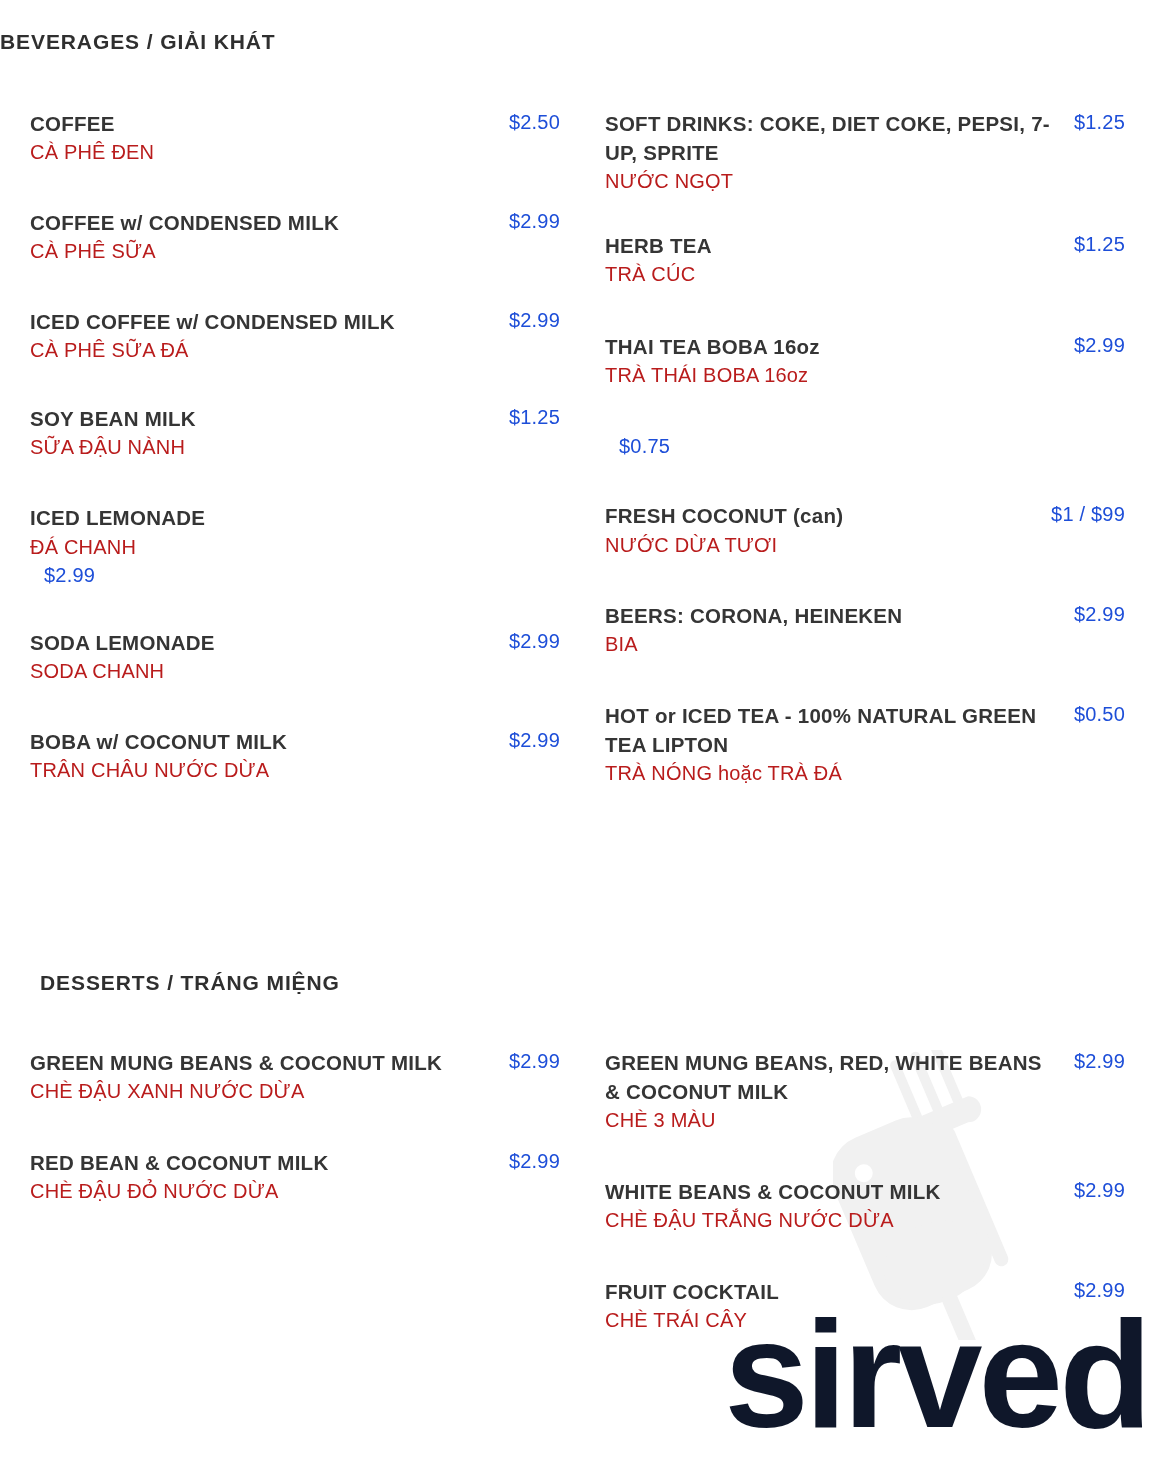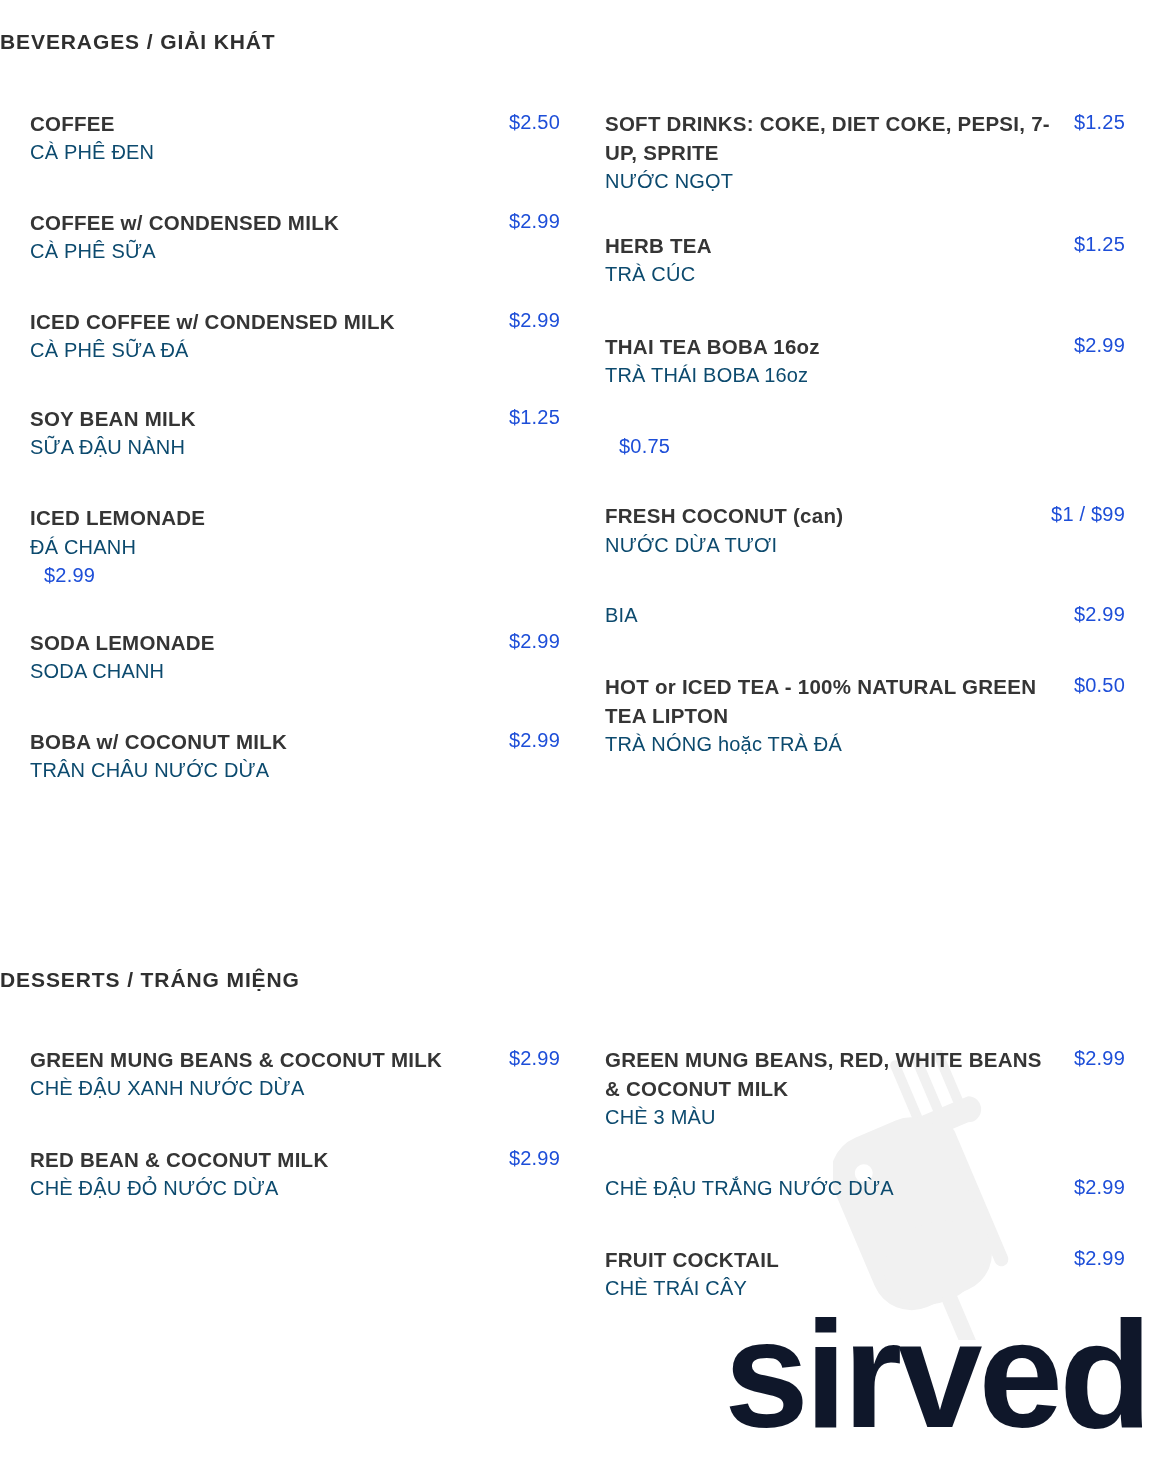--- a/index.html
+++ b/index.html
@@ -53,21 +53,21 @@
   }
 
   .section-title {
     font-size: 21px;
     font-weight: 700;
     letter-spacing: 0.9px;
     color: #2f2f2f;
     margin: 0;
   }
   .section-beverages .section-title { padding-top: 30px; }
-  .section-desserts .section-title  { padding-top: 38px; }
+  .section-desserts .section-title  { padding-top: 38px; margin-left: 40px; }
 
   .columns {
     display: flex;
     align-items: flex-start;
   }
   .col {
     box-sizing: border-box;
   }
   .col-left {
     width: 578px;
@@ -92,21 +92,21 @@
     font-size: 20.5px;
     font-weight: 700;
     letter-spacing: 0.25px;
     color: #353535;
     line-height: 1.42;
   }
   .item-desc {
     font-size: 20px;
     font-weight: 400;
     letter-spacing: 0.2px;
-    color: #0c4a6e;
+    color: #b91c1c;
     line-height: 1.45;
   }
   .item-price {
     flex: 0 0 auto;
     font-size: 20px;
     font-weight: 400;
     color: #1d4ed8;
     letter-spacing: 0.2px;
     text-align: right;
     white-space: nowrap;
@@ -273,20 +273,21 @@
         <div class="item r4">
           <div class="item-text">
             <div class="item-name">FRESH COCONUT (can)</div>
             <div class="item-desc">NƯỚC DỪA TƯƠI</div>
           </div>
           <div class="item-price">$1 / $99</div>
         </div>
 
         <div class="item r5">
           <div class="item-text">
+            <div class="item-name">BEERS: CORONA, HEINEKEN</div>
             <div class="item-desc">BIA</div>
           </div>
           <div class="item-price">$2.99</div>
         </div>
 
         <div class="item r6">
           <div class="item-text">
             <div class="item-name">HOT or ICED TEA - 100% NATURAL GREEN TEA LIPTON</div>
             <div class="item-desc">TRÀ NÓNG hoặc TRÀ ĐÁ</div>
           </div>
@@ -327,20 +328,21 @@
         <div class="item e0">
           <div class="item-text">
             <div class="item-name">GREEN MUNG BEANS, RED, WHITE BEANS &amp; COCONUT MILK</div>
             <div class="item-desc">CHÈ 3 MÀU</div>
           </div>
           <div class="item-price">$2.99</div>
         </div>
 
         <div class="item e1">
           <div class="item-text">
+            <div class="item-name">WHITE BEANS &amp; COCONUT MILK</div>
             <div class="item-desc">CHÈ ĐẬU TRẮNG NƯỚC DỪA</div>
           </div>
           <div class="item-price">$2.99</div>
         </div>
 
         <div class="item e2">
           <div class="item-text">
             <div class="item-name">FRUIT COCKTAIL</div>
             <div class="item-desc">CHÈ TRÁI CÂY</div>
           </div>

